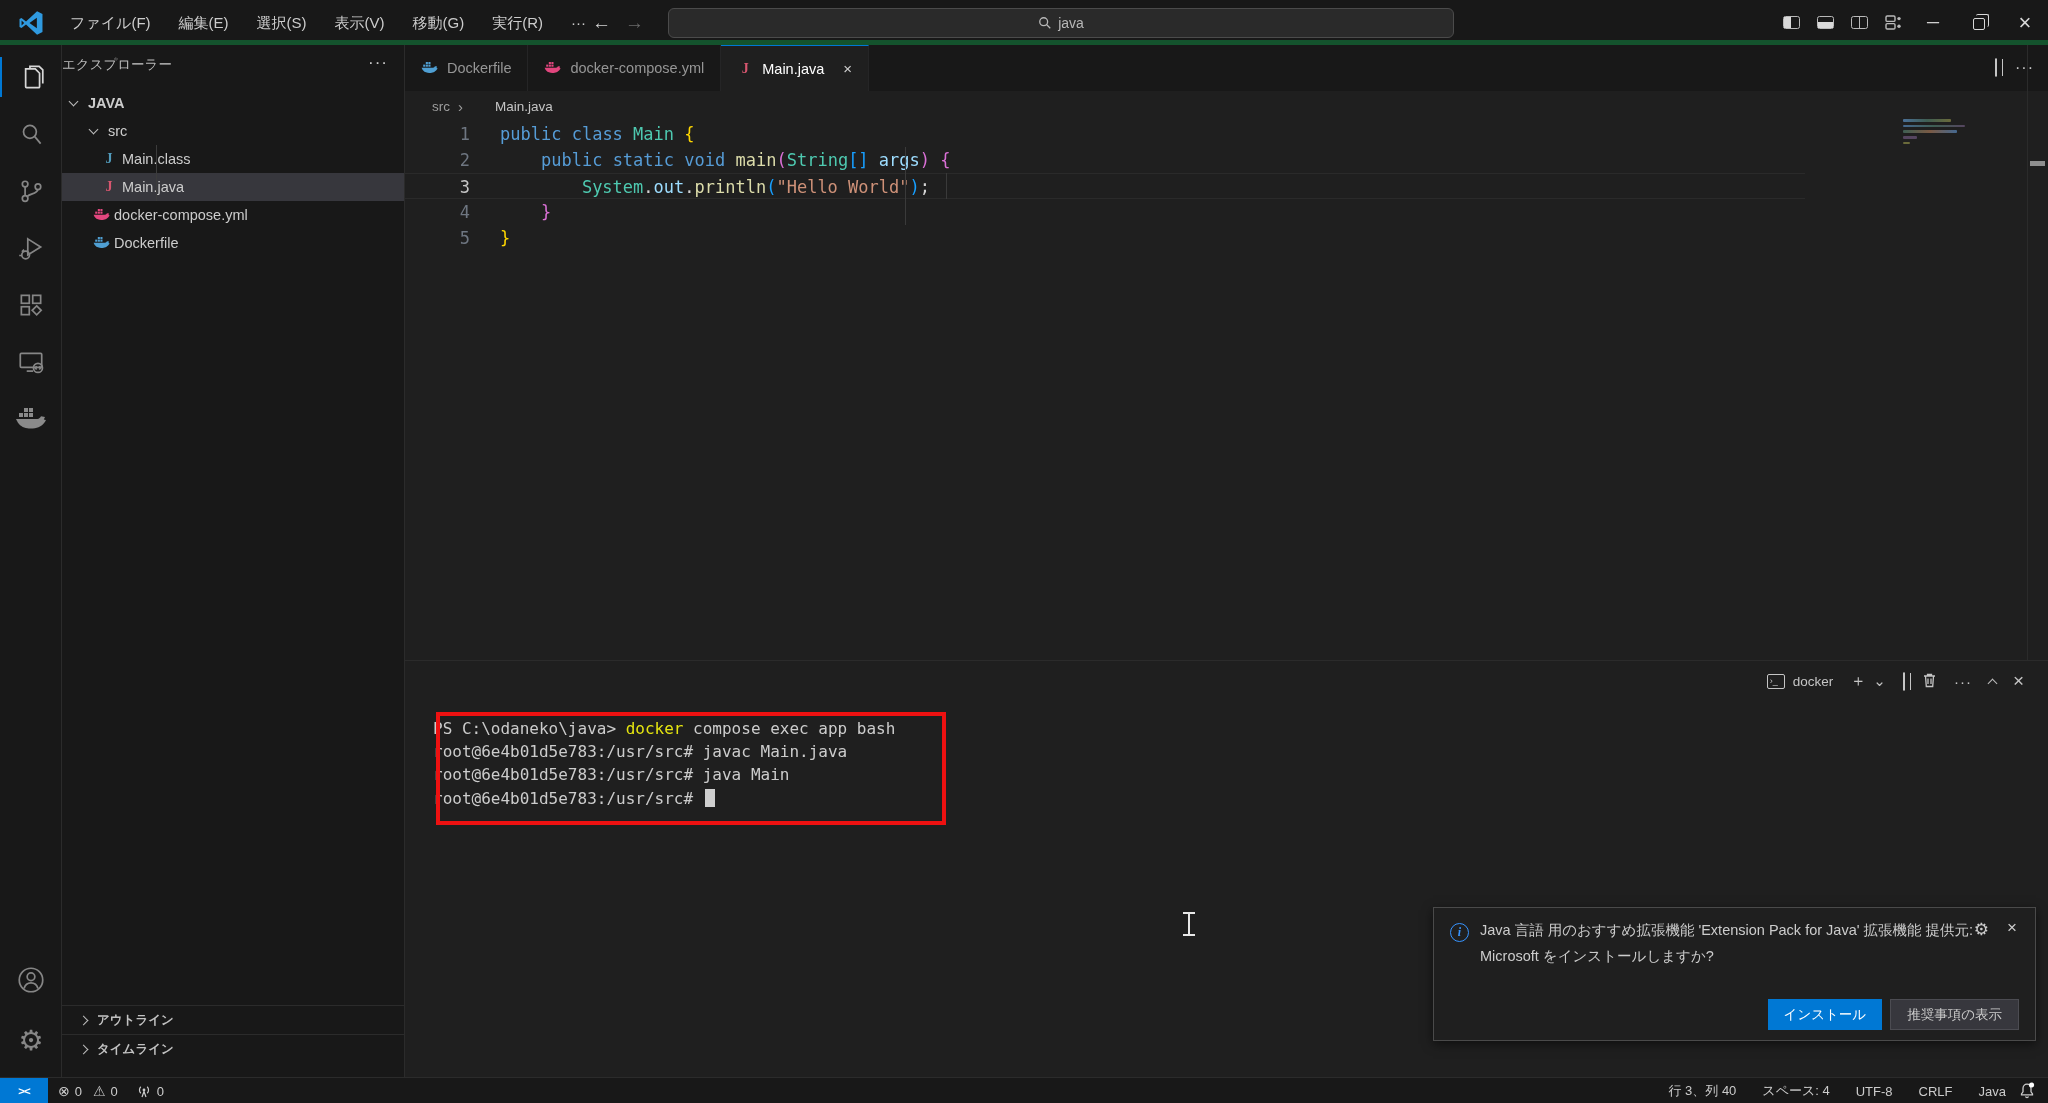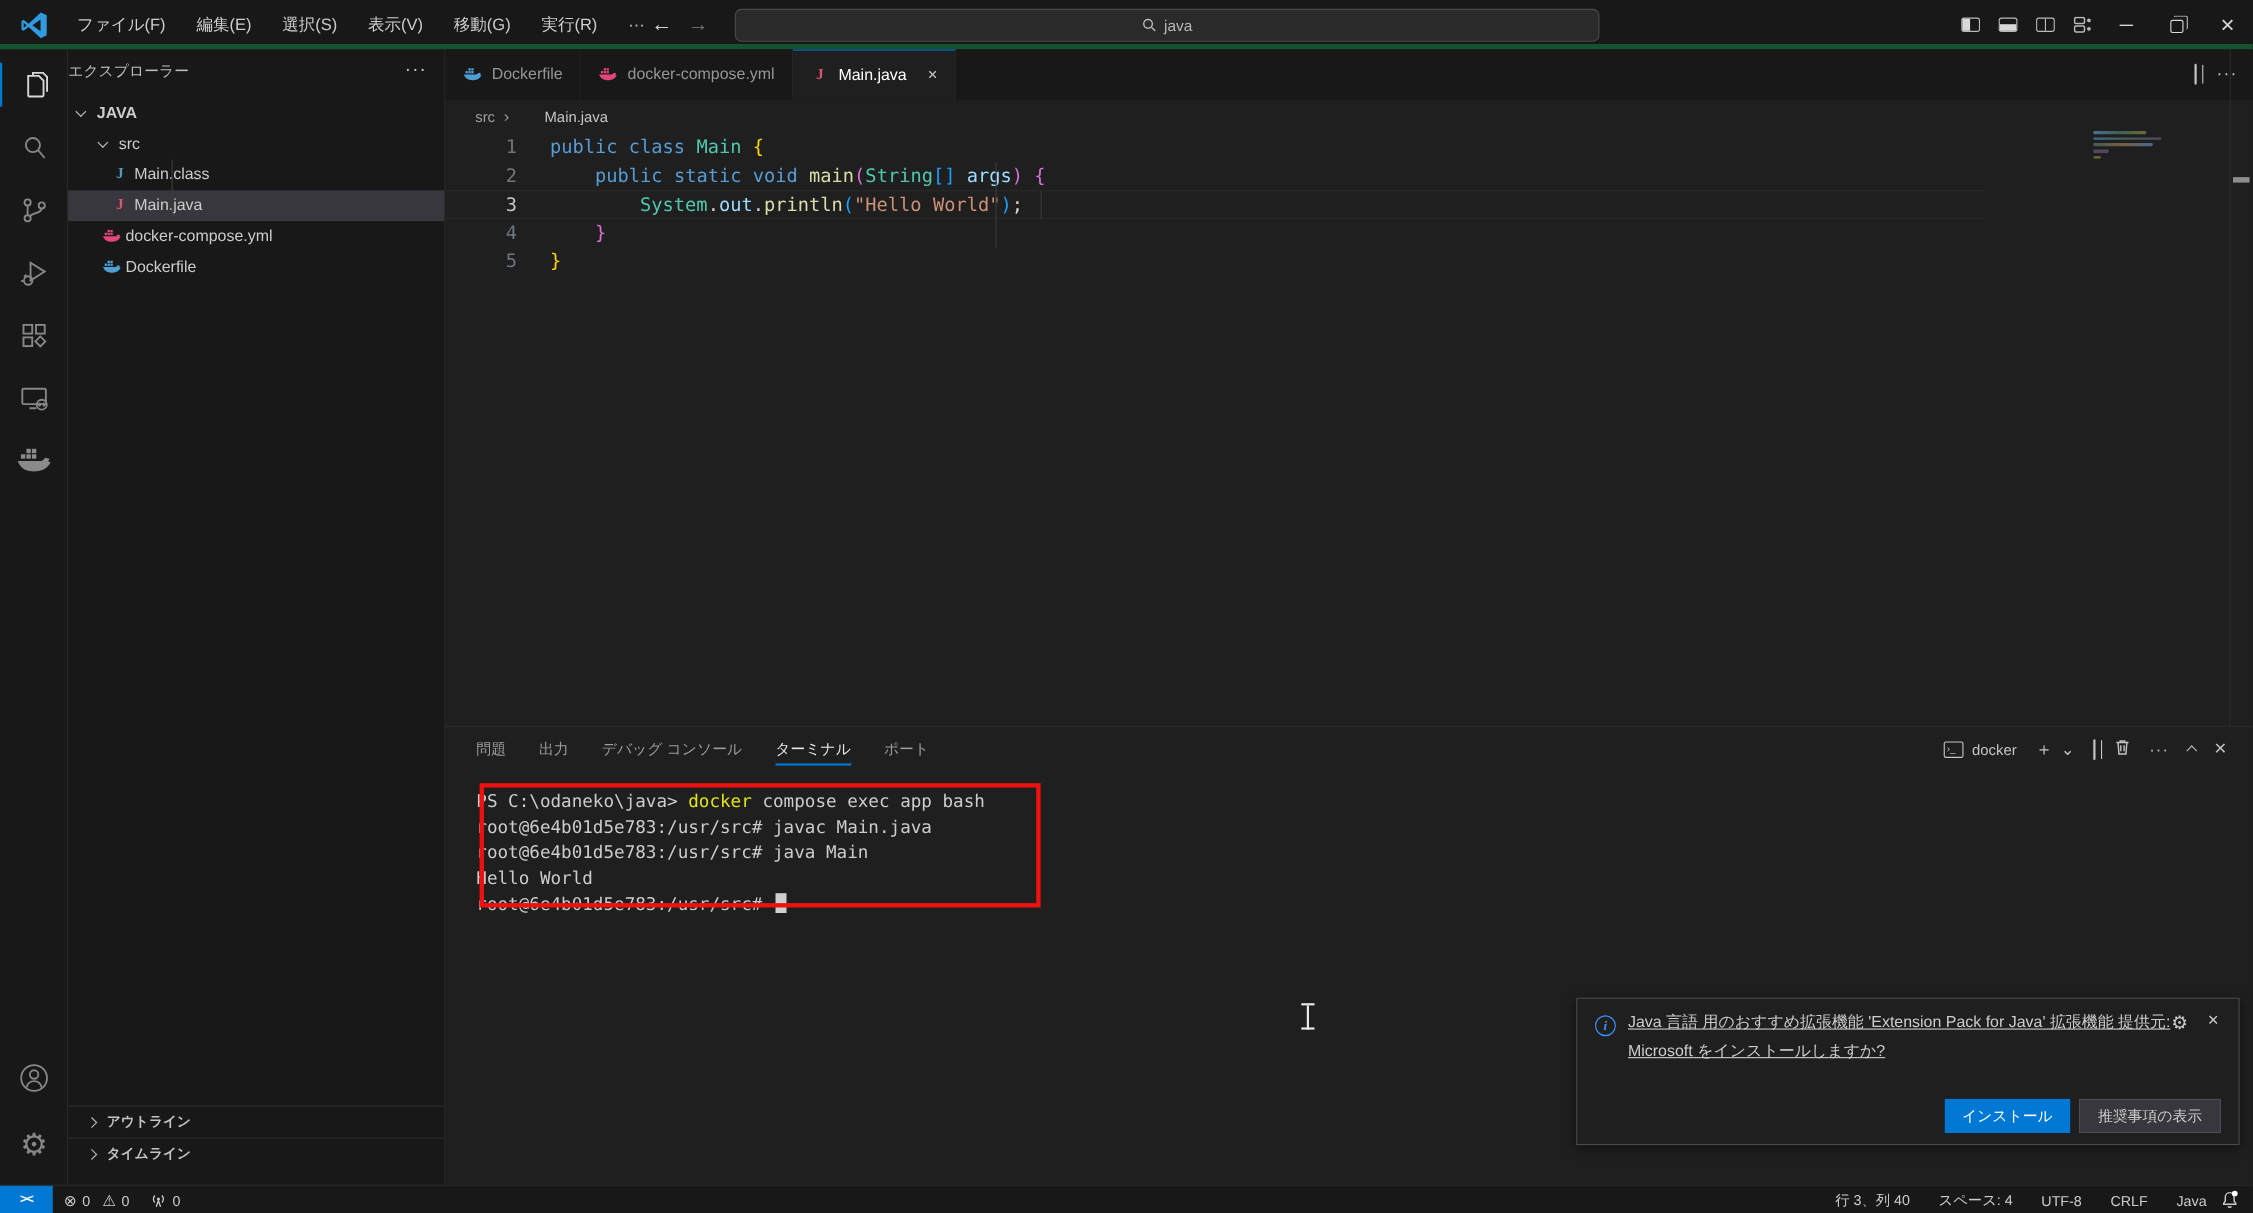--- a/index.html
+++ b/index.html
@@ -90,21 +90,21 @@
   #terminal { position:absolute; left:28px; top:56px; font-family:"DejaVu Sans Mono", monospace; font-size:16px; }
   .tline { height:23.2px; line-height:23.2px; white-space:pre; }
   .cursor-block { display:inline-block; width:10px; height:18px; background:#cfcfcf; vertical-align:-3px; margin-left:2px; }
   #red-box { position:absolute; left:3px; top:-5px; width:510px; height:113px; border:4px solid #ee1111; z-index:5; }
 
   
   #toast { position:absolute; left:1433px; top:907px; width:603px; height:134px; background:#1f1f1f;
     border:1px solid #4a4a4a; box-shadow:0 3px 10px rgba(0,0,0,.55); z-index:8; }
   #toast-icon { position:absolute; left:16px; top:15px; width:19px; height:19px; border:1.8px solid #3794ff; border-radius:50%;
     color:#3794ff; font-size:12px; display:flex; align-items:center; justify-content:center; font-family:"Liberation Serif", serif; font-style:italic; font-weight:bold; }
-  #toast-msg { position:absolute; left:46px; top:9px; width:500px; font-size:14.5px; line-height:26px; color:#cccccc;text-decoration:underline; }
+  #toast-msg { position:absolute; left:46px; top:9px; width:500px; font-size:14.5px; line-height:26px; color:#cccccc; }
   #toast-gear { position:absolute; right:46px; top:11px; font-size:17px; color:#cccccc; }
   #toast-close { position:absolute; right:18px; top:10px; font-size:17px; color:#cccccc; }
   #toast-btns { position:absolute; right:16px; bottom:10px; display:flex; gap:8px; }
   .btn { height:31px; padding:0 16px; font-size:13.5px; display:flex; align-items:center; justify-content:center; }
   .btn.primary { background:#0078d4; color:#ffffff; }
   .btn.secondary { background:#37373d; color:#cccccc; border:1px solid #4c4c52; }
 
   
   #statusbar { position:absolute; left:0; top:1077px; width:2048px; height:26px; background:#181818;
     border-top:1px solid #2b2b2b; font-size:13px; color:#cccccc; }
@@ -382,48 +382,40 @@
       <div style="width:62px; background:linear-gradient(90deg,#45688f,#3f5e53,#55455f)"></div>
       <div style="width:54px; background:linear-gradient(90deg,#3f5e53,#7a5a44,#45688f)"></div>
       <div style="width:14px; background:#55455f"></div>
       <div style="width:7px; background:#6a6a3a"></div>
     </div>
     <div id="scrollbar-line"></div>
     <div id="scroll-marker"></div>
   </div>
 
   <div id="panel">
-    <div id="panel-tabs">
-        <div class="ptab">問題</div>
-        <div class="ptab">出力</div>
-        <div class="ptab">デバッグ コンソール</div>
-        <div class="ptab active">ターミナル</div>
-        <div class="ptab">ポート</div>
-      </div>
     <div id="panel-actions">
       <span class="term-ic">›_</span>
       <span style="font-size:13.5px; margin-left:-9px">docker</span>
       <span style="font-size:16px">＋</span>
       <span style="margin-left:-10px">⌄</span>
       <span><span class="split-ic"></span></span>
       <span>
         <svg width="15" height="16" viewBox="0 0 15 16">
             <path fill="none" stroke="#c5c5c5" stroke-width="1.3" d="M2 4h11M5.5 4V2.5h4V4M3.5 4l.8 10.5h6.4L11.5 4M6 6.5v5.5M9 6.5v5.5"></path>
           </svg>
       </span>
       <span style="letter-spacing:1px">···</span>
       <span><span class="chev" style="transform:rotate(-135deg); margin-top:4px"></span></span>
       <span style="font-size:19px">×</span>
     </div>
     <div id="terminal">
       <div id="red-box"></div>
     <div class="tline"><span style="color:#cccccc">PS C:\odaneko\java&gt; </span><span style="color:#e5e510">docker</span><span style="color:#cccccc"> compose exec app bash</span></div>
         <div class="tline"><span style="color:#cccccc">root@6e4b01d5e783:/usr/src# javac Main.java</span></div>
         <div class="tline"><span style="color:#cccccc">root@6e4b01d5e783:/usr/src# java Main</span></div>
-        <div class="tline"><span style="color:#cccccc">Hello World</span></div>
         <div class="tline"><span style="color:#cccccc">root@6e4b01d5e783:/usr/src# </span><span class="cursor-block"></span></div>
       </div>
   </div>
 
   <div id="toast">
     <div id="toast-icon">i</div>
     <div id="toast-msg">Java 言語 用のおすすめ拡張機能 'Extension Pack for Java' 拡張機能 提供元: Microsoft をインストールしますか?</div>
     <div id="toast-gear">⚙</div>
     <div id="toast-close">×</div>
     <div id="toast-btns">

